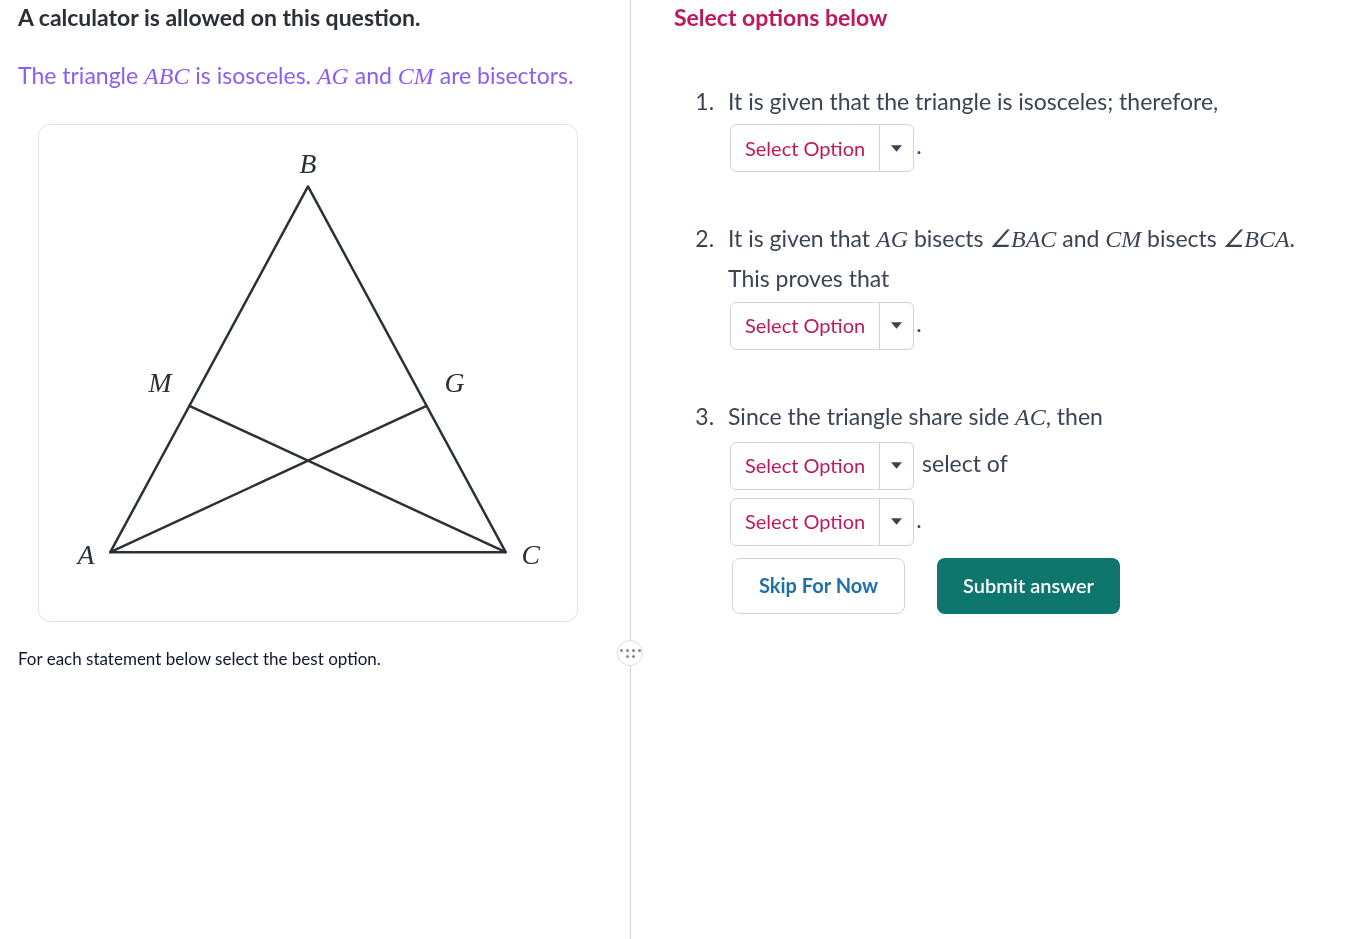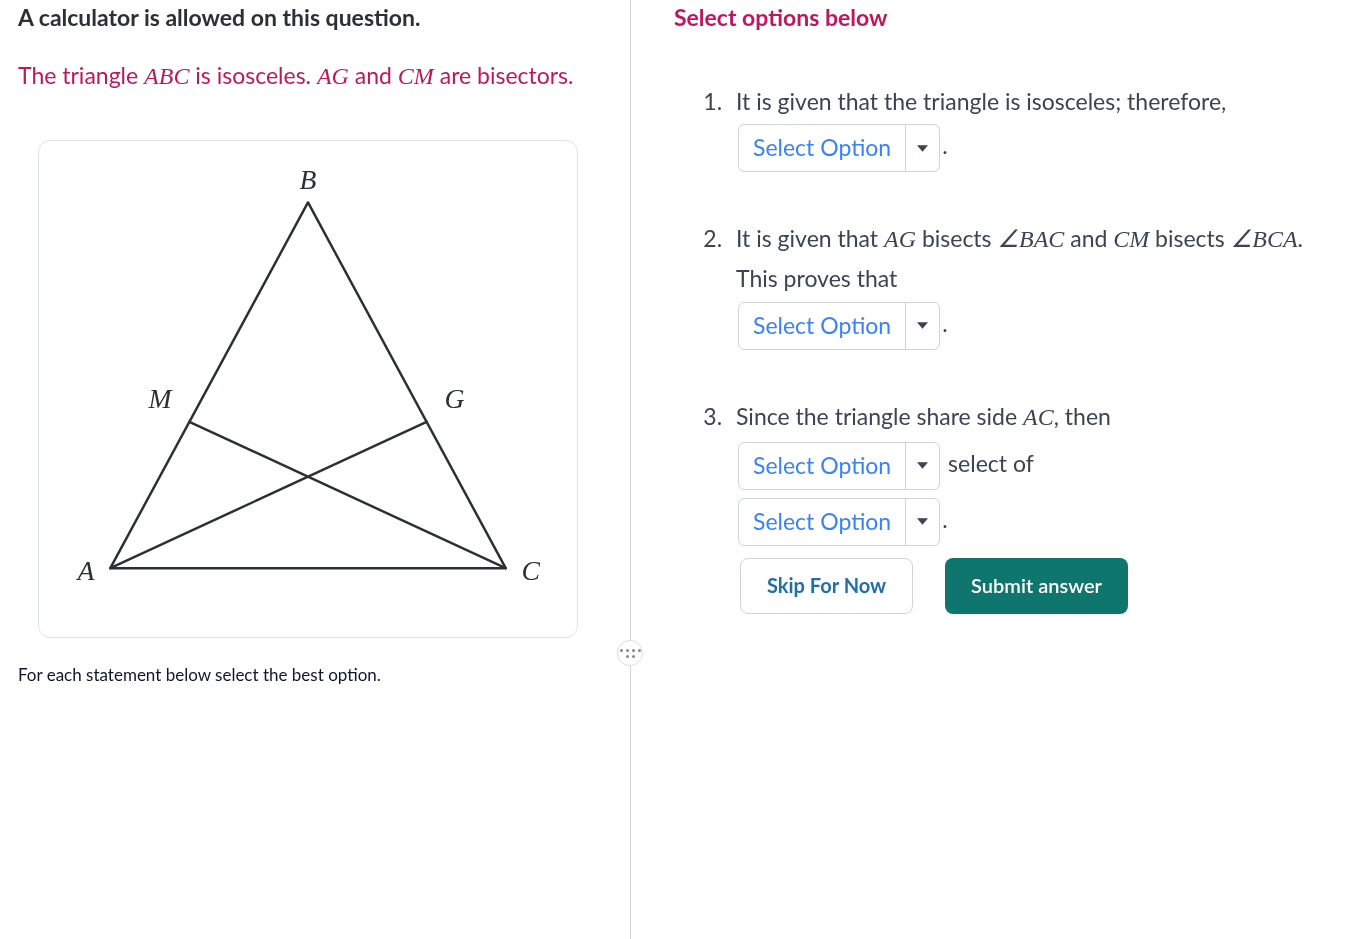--- a/index.html
+++ b/index.html
@@ -53,22 +53,22 @@
     width: 3px; height: 3px; border-radius: 50%; background: #888;
   }
   .bold-head {
     font-weight: 700;
     font-size: 23px;
     color: #2b2f36;
     margin: 0 0 22px 0;
   }
   .prompt-text {
     font-size: 23px;
-    color: #be185d;
-    margin-bottom: 46px;
+    color: #8b5cf6;
+    margin-bottom: 30px;
   }
   .mathit {
     font-family: 'Times New Roman', serif;
     font-style: italic;
     font-size: 24px;
   }
   .figure-box {
     border: 1px solid #dfe3e8;
     border-radius: 12px;
     padding: 12px;
@@ -82,46 +82,46 @@
   }
   .right-head {
     font-weight: 700;
     font-size: 23px;
     color: #be185d;
     margin: 0 0 48px 0;
   }
   ol.steps {
     list-style: decimal;
     padding-left: 42px;
-    margin: 12px;
+    margin: 4px;
   }
   ol.steps > li {
     font-size: 23px;
     color: #3a4452;
     margin-bottom: 44px;
     padding-left: 8px;
     line-height: 1.65;
   }
   .select-box {
     display: inline-flex;
     align-items: stretch;
     border: 1px solid #cfd4da;
     border-radius: 6px;
     background: #fff;
     height: 48px;
     vertical-align: middle;
     margin: 4px 2px;
     cursor: pointer;
   }
   .select-text {
-    color: #3b82f6;
+    color: #be185d;
     padding: 0 14px;
     display: flex;
     align-items: center;
-    font-size: 23px;
+    font-size: 20px;
   }
   .select-arrow {
     border-left: 1px solid #cfd4da;
     width: 34px;
     display: flex;
     align-items: center;
     justify-content: center;
   }
   .select-arrow svg { width: 11px; height: 11px; }
   .btn-row {

